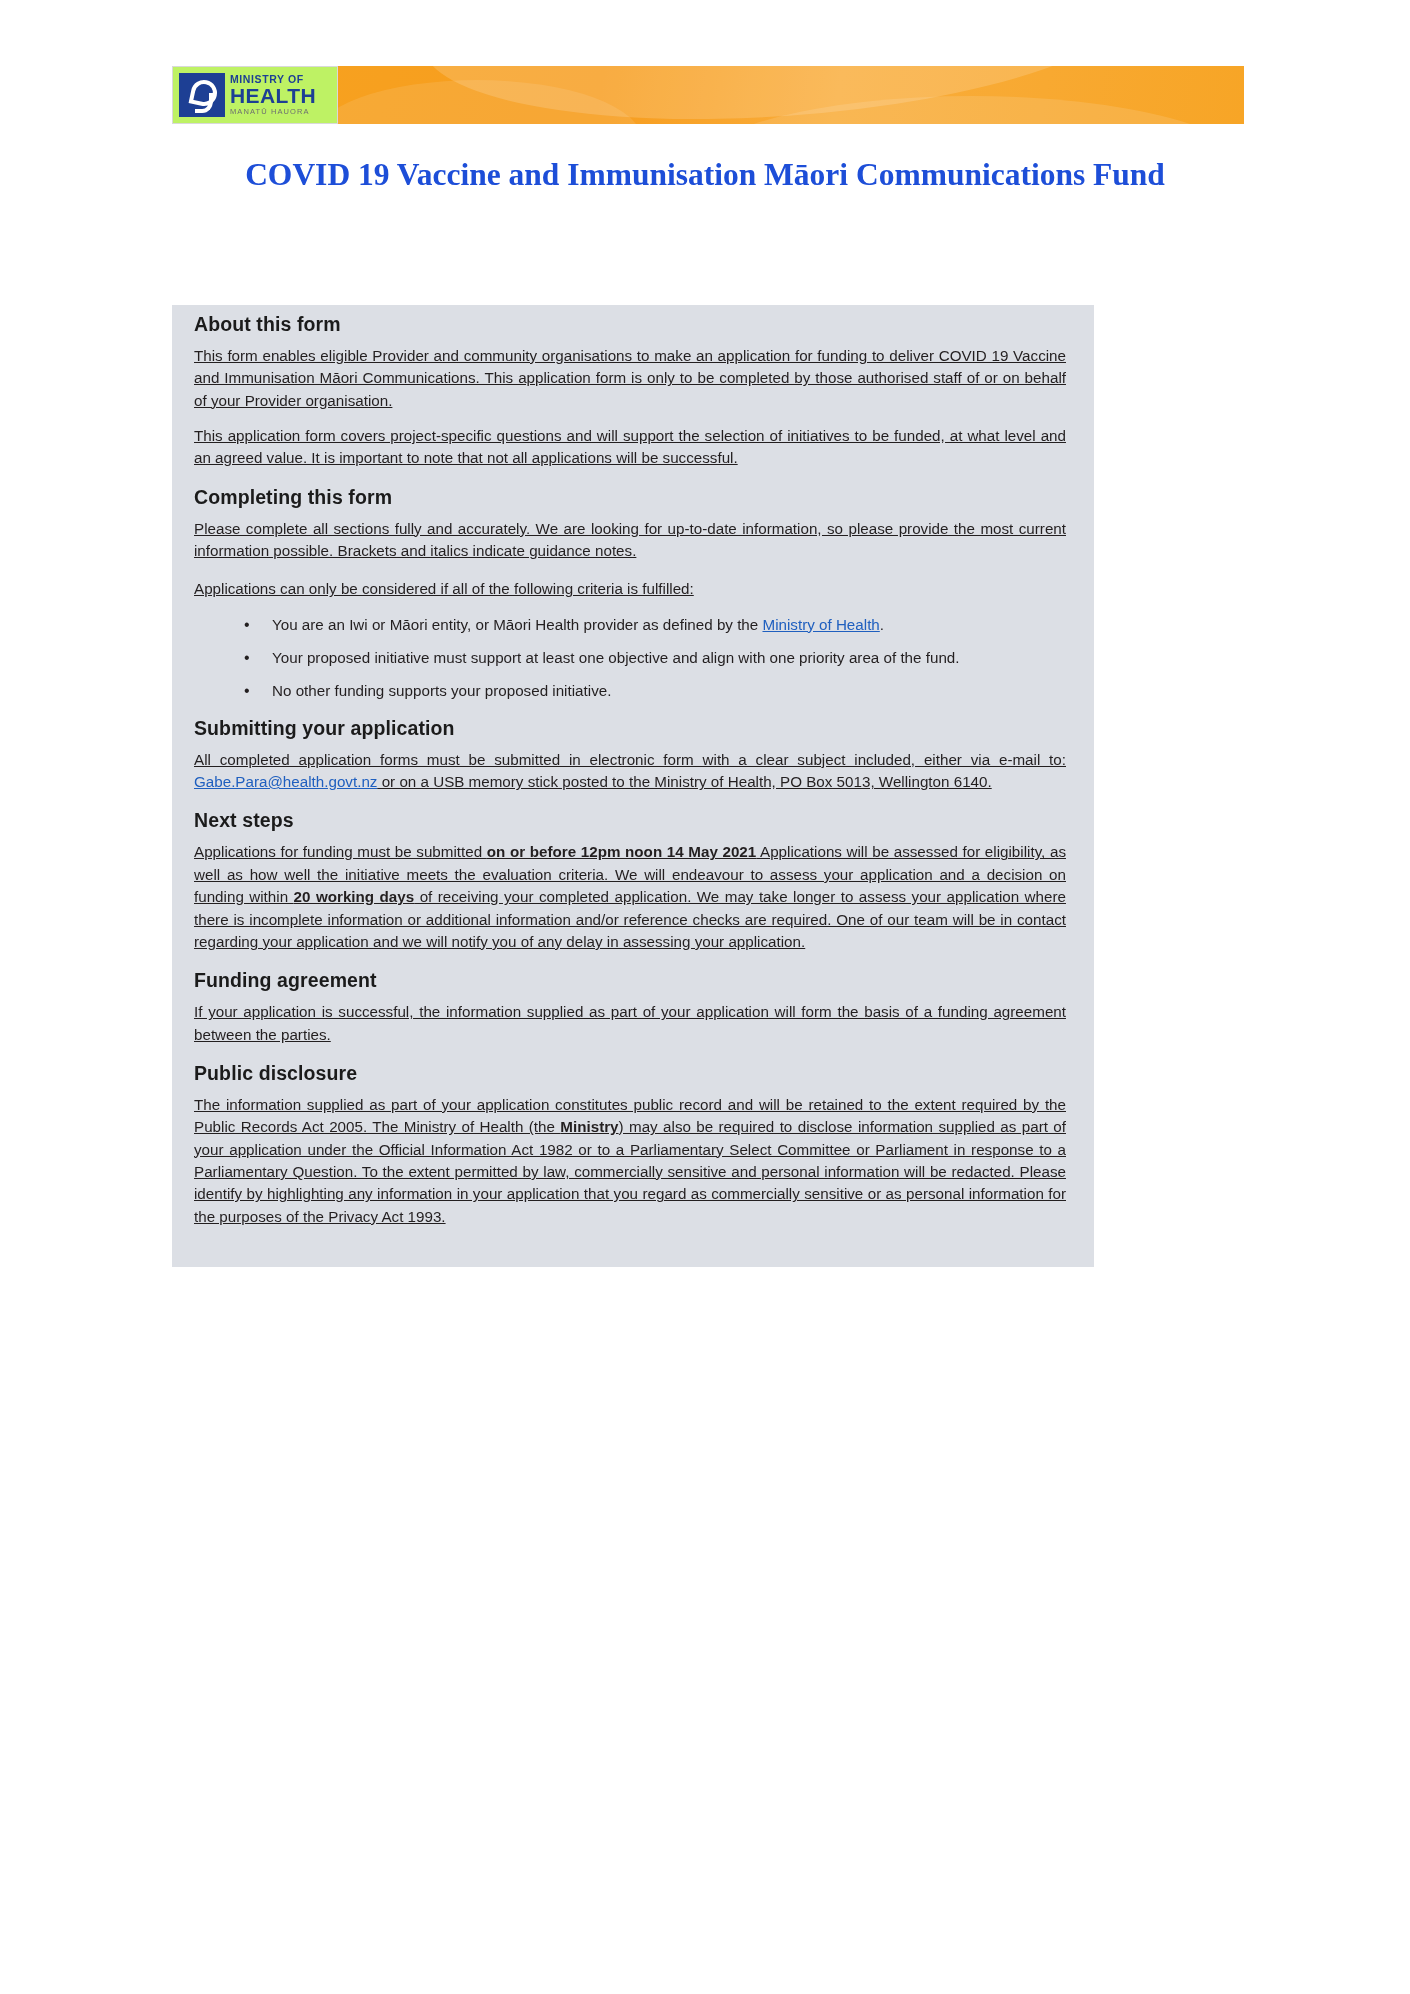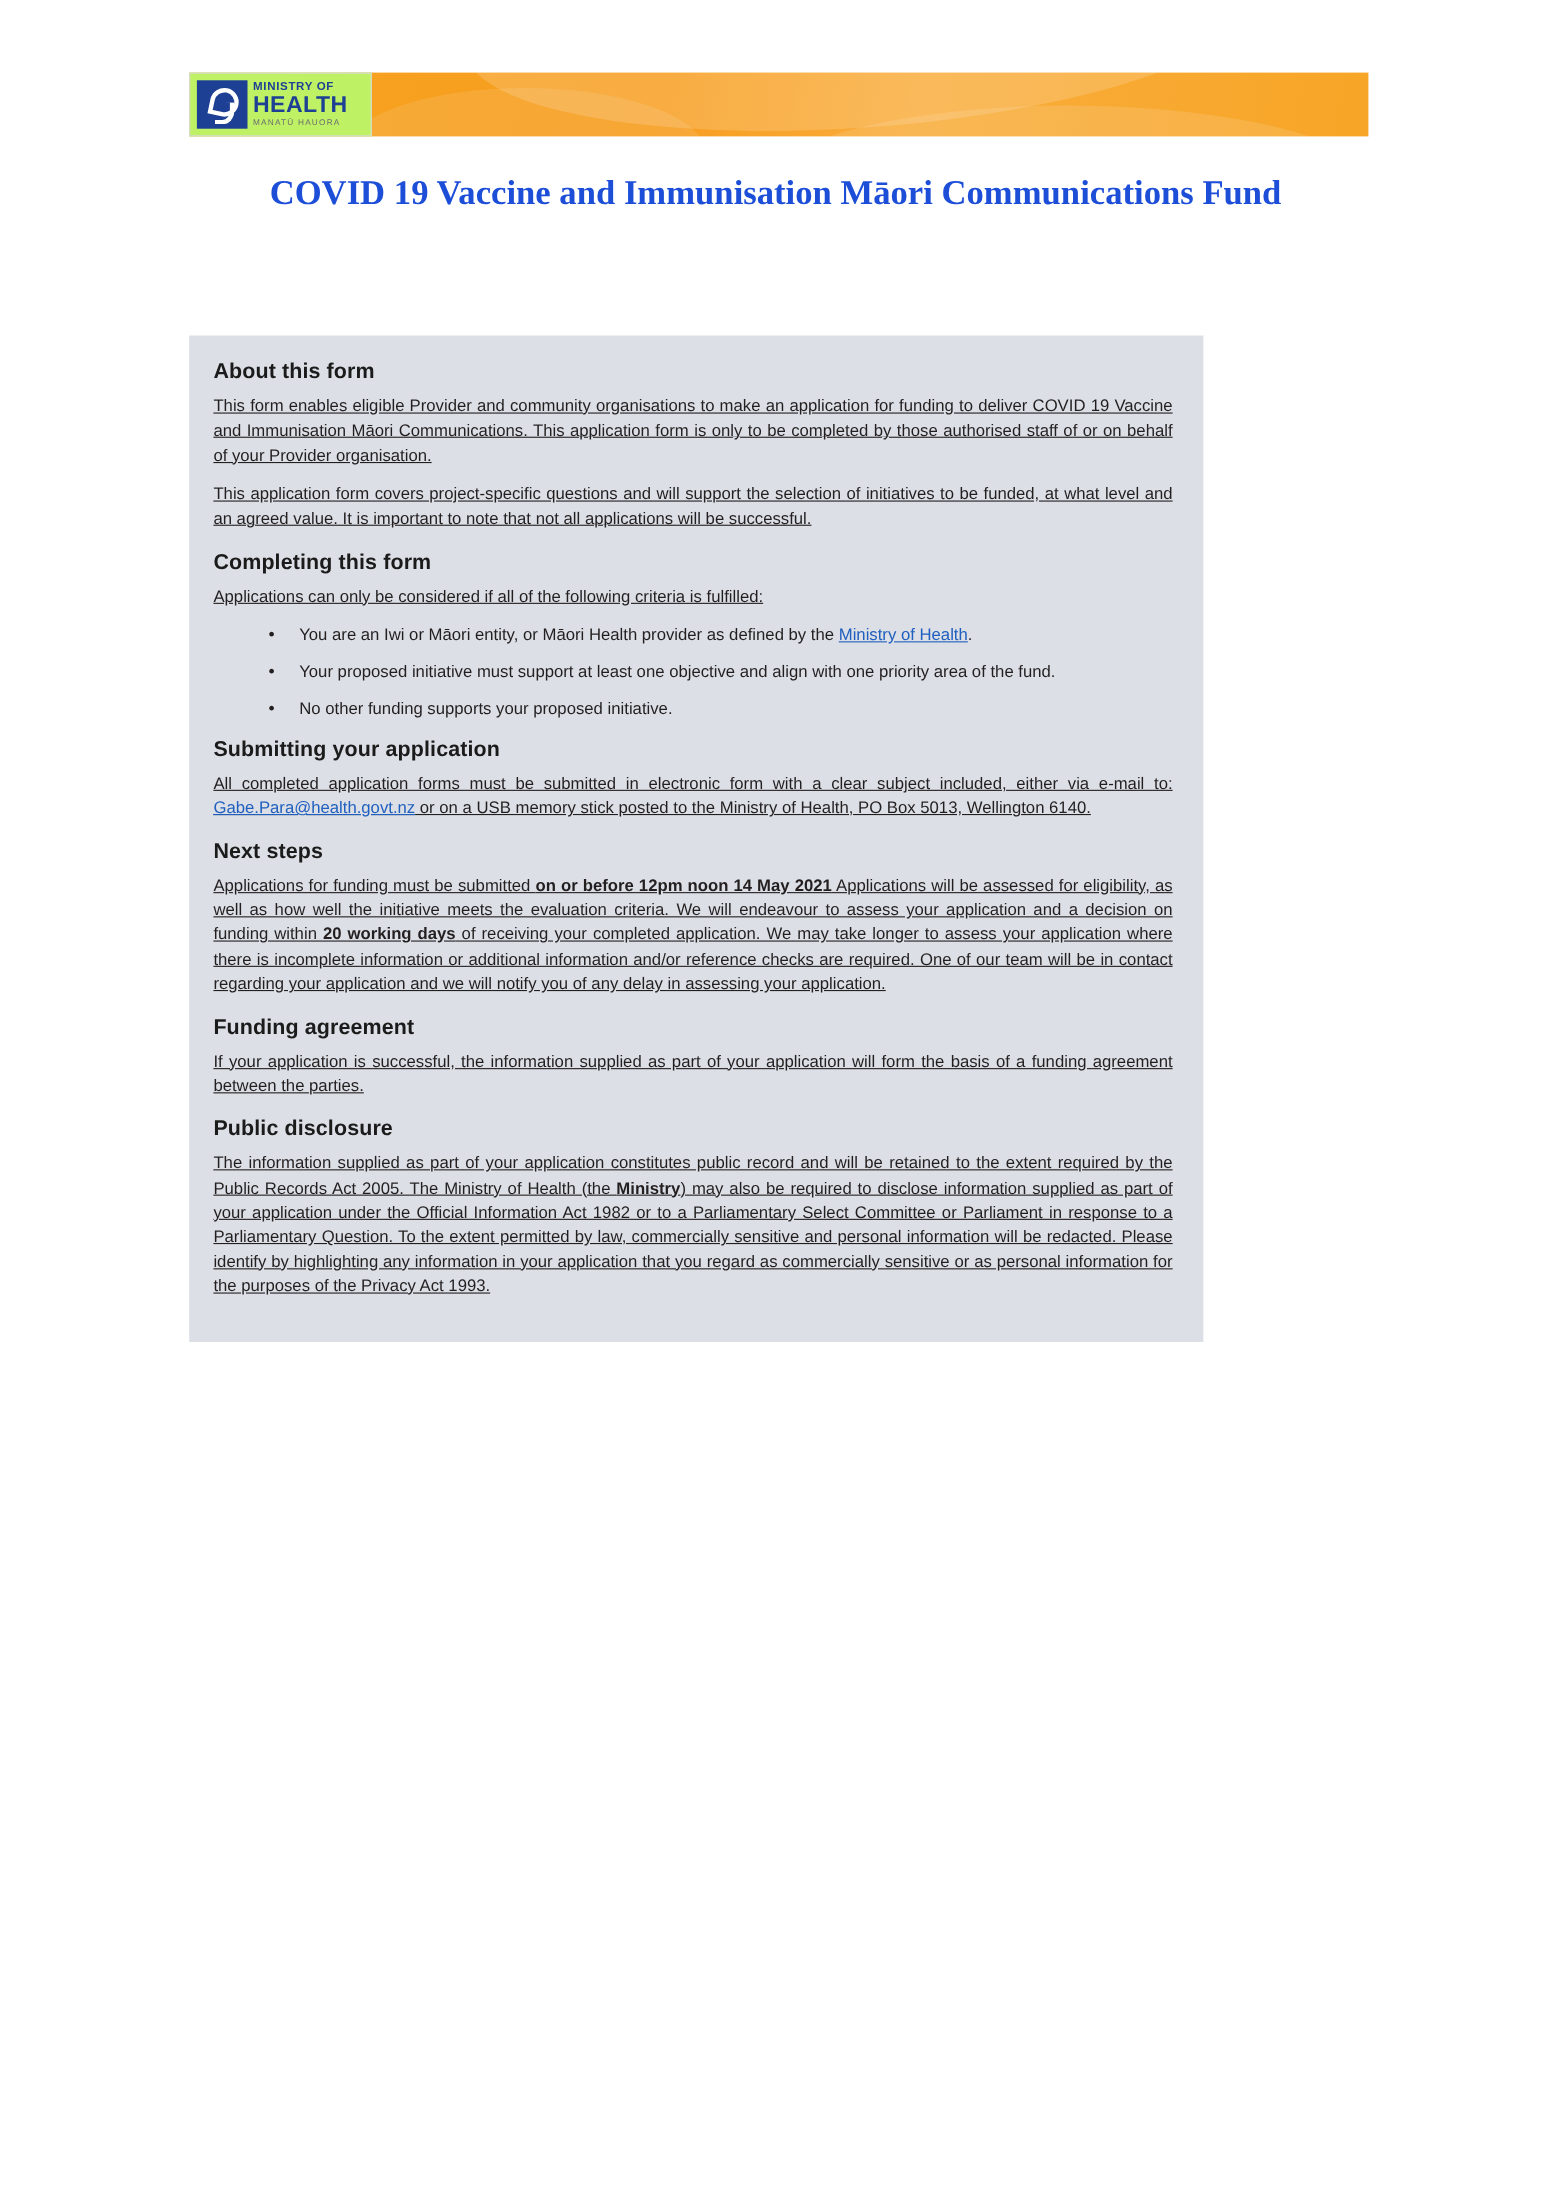--- a/index.html
+++ b/index.html
@@ -129,21 +129,21 @@
     color: #1d4ed8;
   }
 
   
   .panel {
     position: absolute;
     left: 172px;
     top: 305px;
     width: 922px;
     background: #dcdfe5;
-    padding: 22px 28px 26px 22px;
+    padding: 8px 28px 26px 22px;
     box-sizing: border-box;
   }
   h2.sec {
     font-size: 19.5px;
     font-weight: bold;
     margin: 0 0 9px 0;
     color: #1b1b1b;
     letter-spacing: 0.1px;
   }
   p.body {
@@ -204,20 +204,21 @@
 
   <div class="doc-title">COVID 19 Vaccine and Immunisation Māori Communications Fund</div>
 
   <div class="panel">
 
     <h2 class="sec">About this form</h2>
     <p class="body">This form enables eligible Provider and community organisations to make an application for funding to deliver COVID 19 Vaccine and Immunisation Māori Communications. This application form is only to be completed by those authorised staff of or on behalf of your Provider organisation.</p>
     <p class="body last">This application form covers project-specific questions and will support the selection of initiatives to be funded, at what level and an agreed value.  It is important to note that not all applications will be successful.</p>
 
     <h2 class="sec">Completing this form</h2>
+    <p class="body last">Please complete all sections fully and accurately. We are looking for up-to-date information, so please provide the most current information possible. Brackets and italics indicate guidance notes.</p>
 
     <p class="body nojust">Applications can only be considered if all of the following criteria is fulfilled:</p>
     <ul class="criteria">
       <li><span>You are an Iwi or Māori entity, or Māori Health provider as defined by the </span><a class="link" href="#">Ministry of Health</a><span>.</span></li>
       <li><span>Your proposed initiative must support at least one objective and align with one priority area of the fund.</span></li>
       <li><span>No other funding supports your proposed initiative.</span></li>
     </ul>
 
     <h2 class="sec">Submitting your application</h2>
     <p class="body last"><span>All completed application forms must be submitted in electronic form with a clear subject included, either via e-mail to: </span><a class="link" href="#">Gabe.Para@health.govt.nz</a><span> or on a USB memory stick posted to the Ministry of Health, PO Box 5013, Wellington 6140.</span></p>

